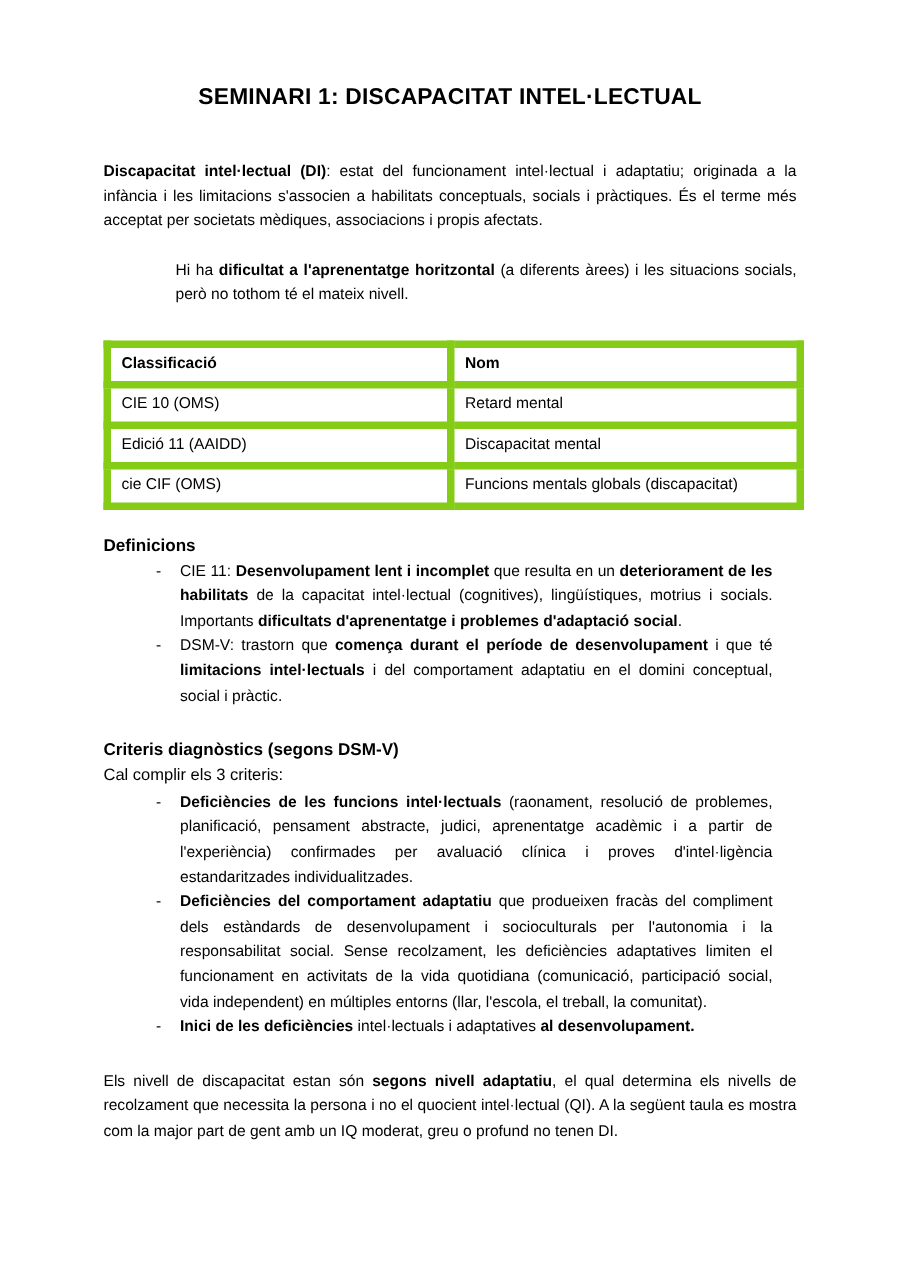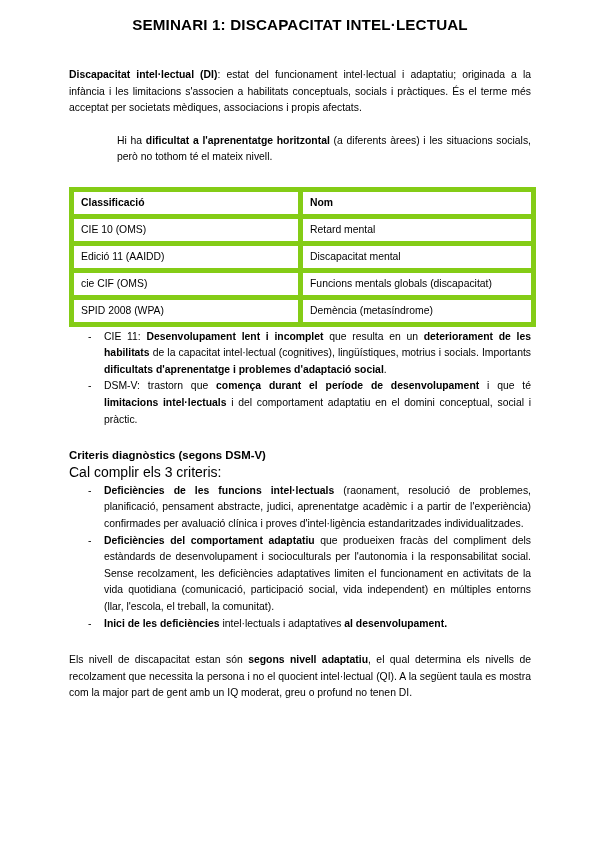--- a/index.html
+++ b/index.html
@@ -30,21 +30,21 @@
     width: 462px;
   }
 
   
   .doc-title {
     font-size: 15.2px;
     font-weight: bold;
     text-align: center;
     letter-spacing: 0.15px;
     margin: 0;
-    padding-top: 16px;
+    padding-top: 56px;
     line-height: 1.2;
   }
 
   
   .para {
     font-size: 10.4px;
     line-height: 16.6px;
     text-align: justify;
     margin: 0;
   }
@@ -84,30 +84,30 @@
     margin: 0;
     line-height: 16px;
   }
   .sec-head.h-definicions { margin-top: 16px; }
   .sec-head.h-criteris { margin-top: 19px; }
   .sec-head .subtitle {
     font-weight: bold;
   }
 
   .lead-line {
-    font-size: 14px;
+    font-size: 11px;
     line-height: 16.6px;
     margin: 0;
     margin-top: 1px;
   }
 
   
   .dash-list {
     list-style: none;
-    margin: 0;
+    margin: 16px;
     padding: 0;
     margin-top: 2px;
   }
   .dash-list > li {
     position: relative;
     padding-left: 35px;
     font-size: 10.4px;
     line-height: 16.6px;
     text-align: justify;
     margin: 0;
@@ -154,27 +154,24 @@
           <td>Retard mental</td>
         </tr>
         <tr>
           <td>Edició 11 (AAIDD)</td>
           <td>Discapacitat mental</td>
         </tr>
         <tr>
           <td>cie CIF (OMS)</td>
           <td>Funcions mentals globals (discapacitat)</td>
         </tr>
-        <tr>
-          <td>SPID 2008 (WPA)</td>
-          <td>Demència (metasíndrome)</td>
-        </tr>
       </tbody>
     </table>
 
+    <h2 class="sec-head h-definicions">Definicions</h2>
 
     <ul class="dash-list">
       <li>
         <span>CIE 11: </span><b>Desenvolupament lent i incomplet</b><span> que resulta en un </span><b>deteriorament de les habilitats</b><span> de la capacitat intel·lectual (cognitives), lingüístiques, motrius i socials. Importants </span><b>dificultats d'aprenentatge i problemes d'adaptació social</b><span>.</span>
       </li>
       <li>
         <span>DSM-V: trastorn que </span><b>comença durant el període de desenvolupament</b><span> i que té </span><b>limitacions intel·lectuals</b><span> i del comportament adaptatiu en el domini conceptual, social i pràctic.</span><b></b><span></span>
       </li>
     </ul>
 

